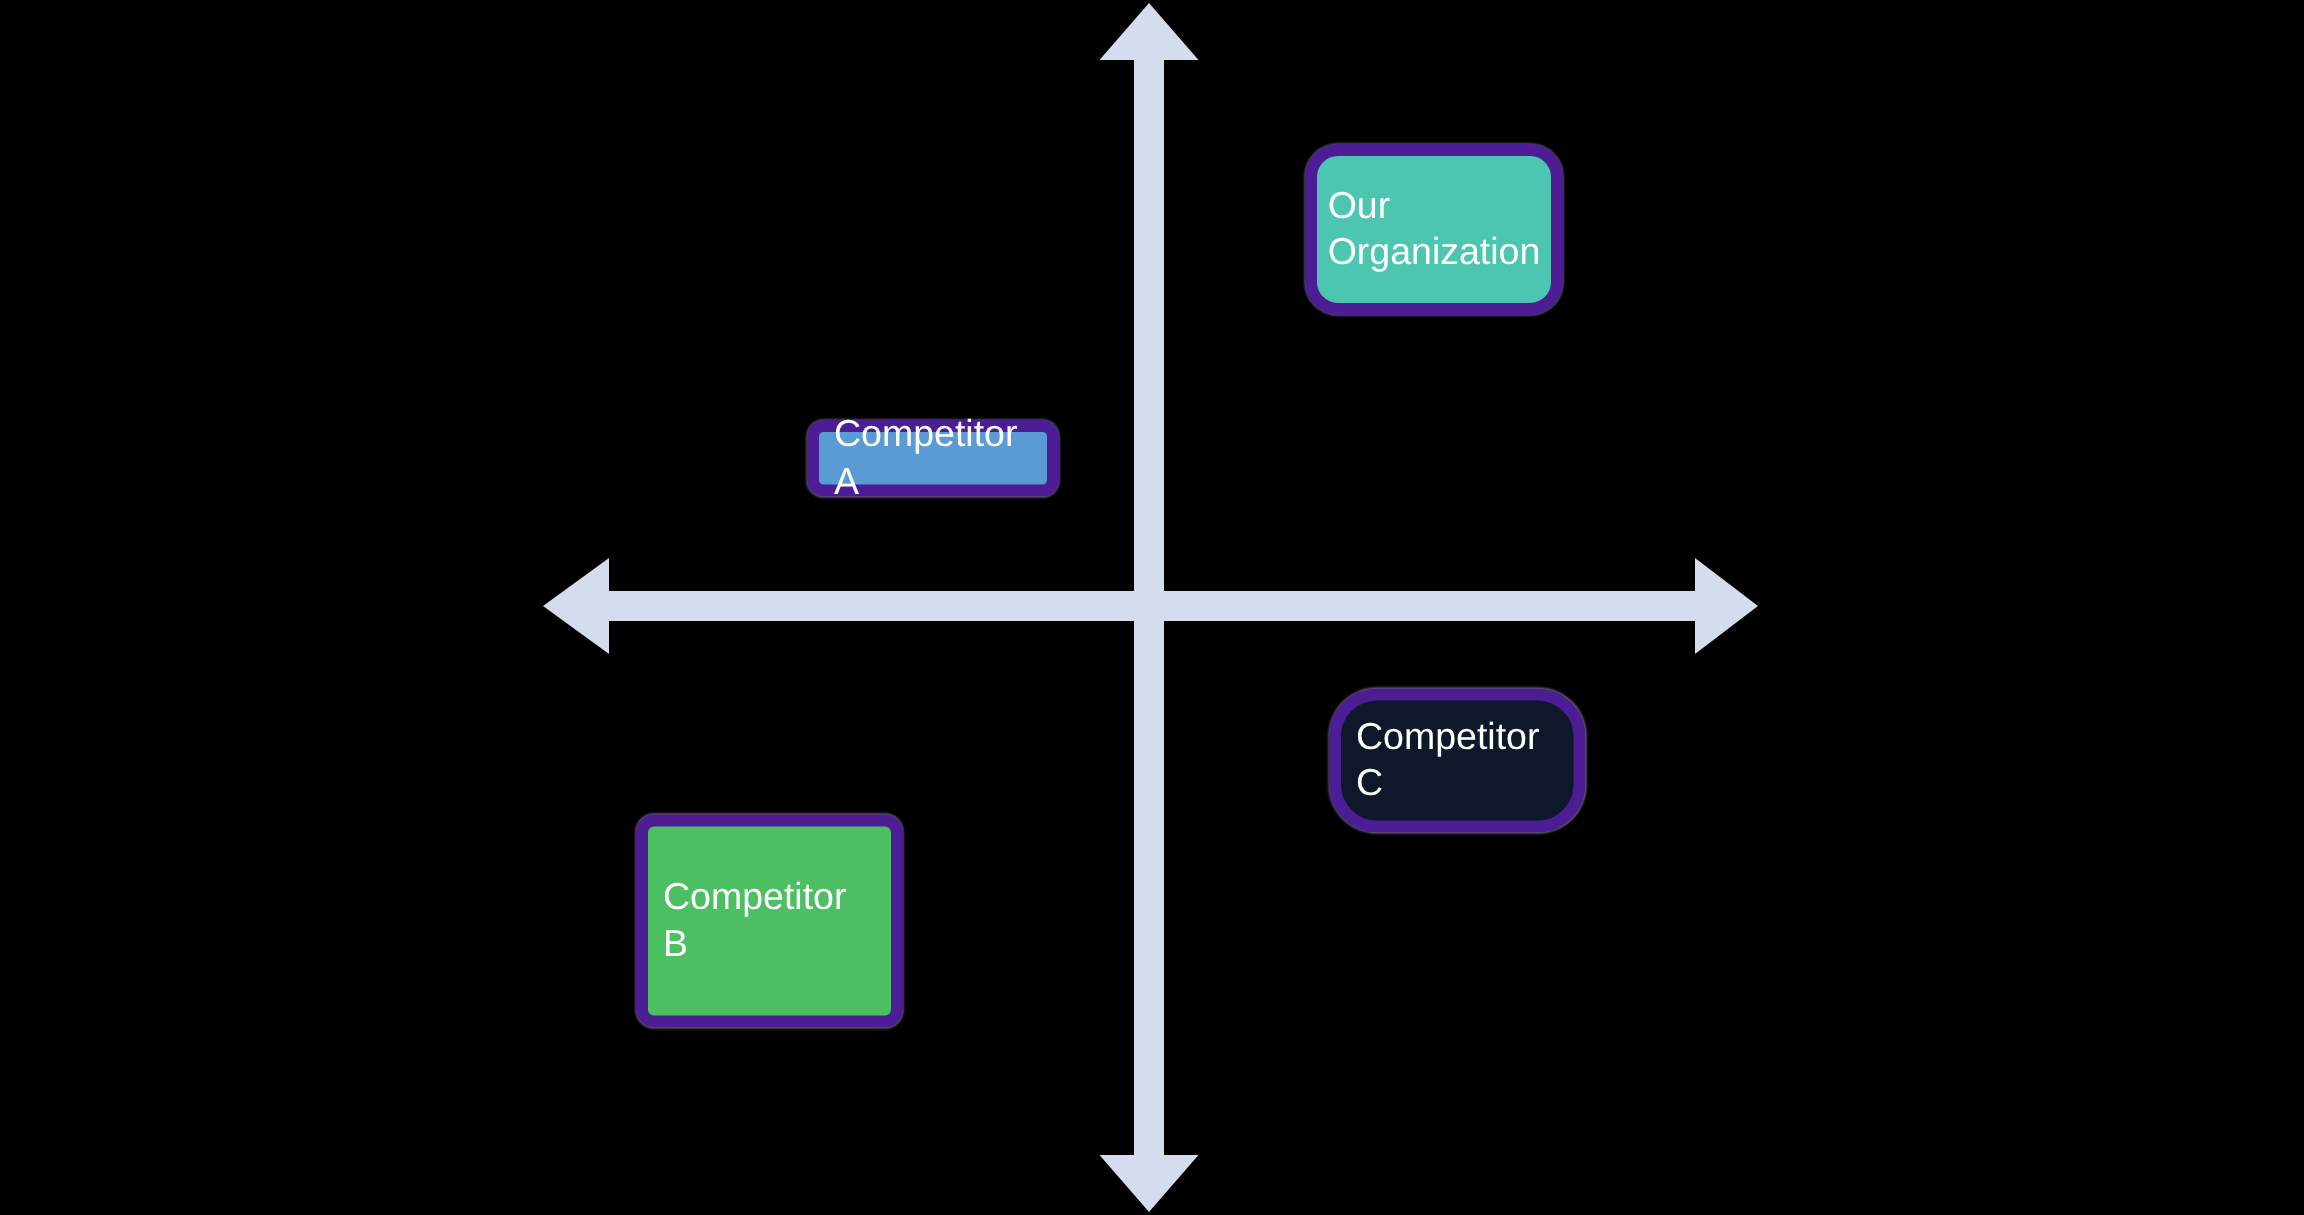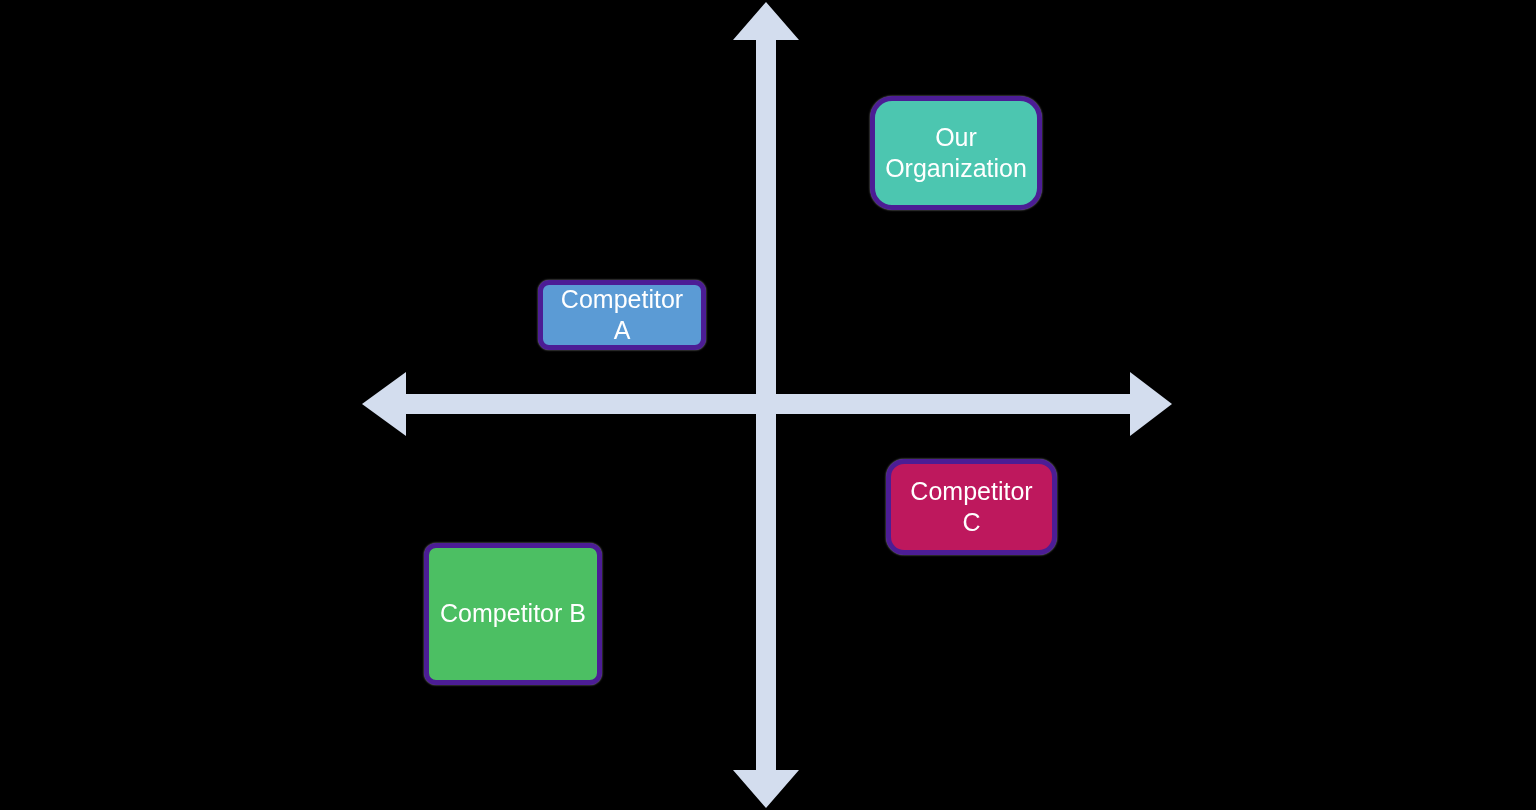--- a/index.html
+++ b/index.html
@@ -21,39 +21,39 @@
     position: absolute;
     left: 0;
     top: 0;
     width: 1536px;
     height: 810px;
     display: block;
   }
   .node {
     position: absolute;
     box-sizing: border-box;
-    border: 5px solid #4c1d95;
+    border: 8px solid #4c1d95;
     display: flex;
     align-items: center;
     justify-content: center;
-    text-align: center;
+    text-align: left;
     color: #ffffff;
     font-size: 25px;
     line-height: 1.25;
     box-shadow: 0 0 2px rgba(255,255,255,0.6);
   }
   .node span { display: block; padding: 0 10px; }
   .node-our-org {
     left: 870px;  top: 96px;
     width: 172px; height: 114px;
     border-radius: 22px;
   }
   .node-comp-a {
     left: 538px;  top: 280px;
-    width: 168px; height: 70px;
+    width: 168px; height: 51px;
     border-radius: 11px;
   }
   .node-comp-c {
     left: 886px;  top: 459px;
     width: 171px; height: 96px;
     border-radius: 18px;
   }
   .node-comp-b {
     left: 424px;  top: 543px;
     width: 178px; height: 142px;
@@ -73,21 +73,21 @@
   </svg>
 
   <div class="node node-our-org" style="background: rgb(76, 198, 176);">
     <span>Our Organization</span>
   </div>
 
   <div class="node node-comp-a" style="background: rgb(91, 155, 213);">
     <span>Competitor A</span>
   </div>
 
-  <div class="node node-comp-c" style="background: #be185d;">
+  <div class="node node-comp-c" style="background: #0f172a; border-radius: 32px;">
     <span>Competitor C</span>
   </div>
 
   <div class="node node-comp-b" style="background: rgb(76, 191, 99);">
     <span>Competitor B</span>
   </div>
 
 </div>
 
 </body></html>

